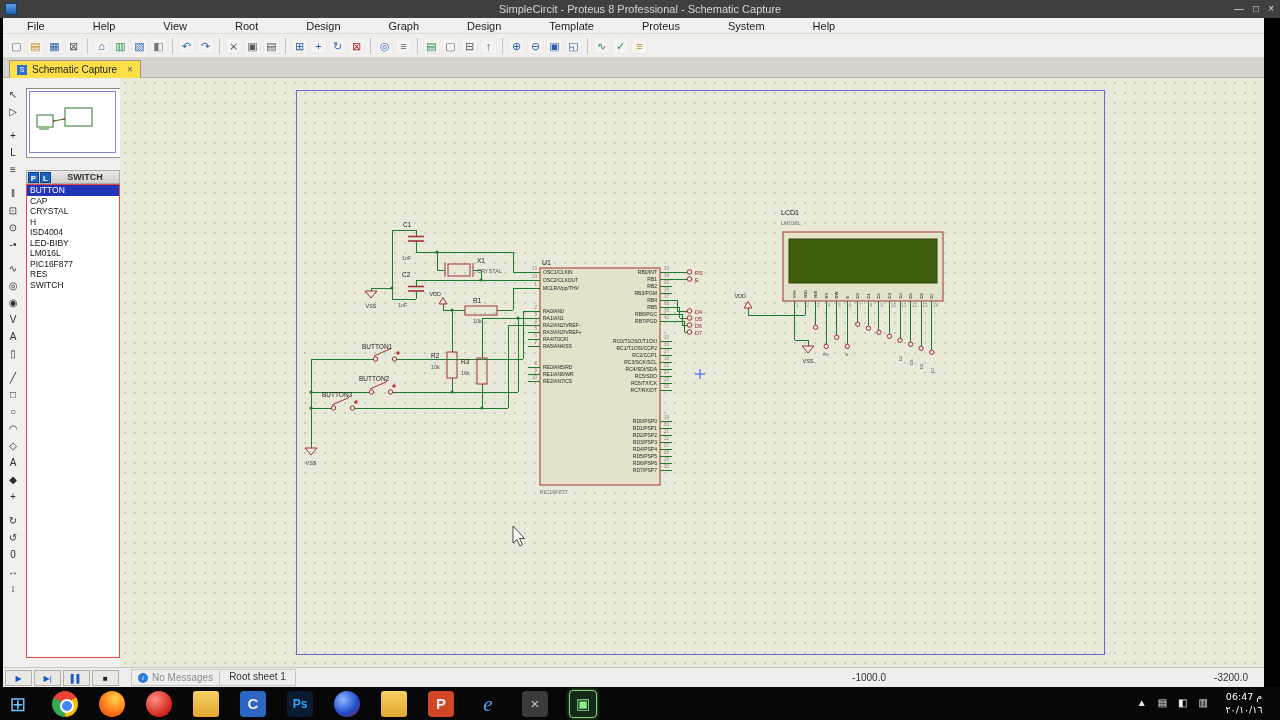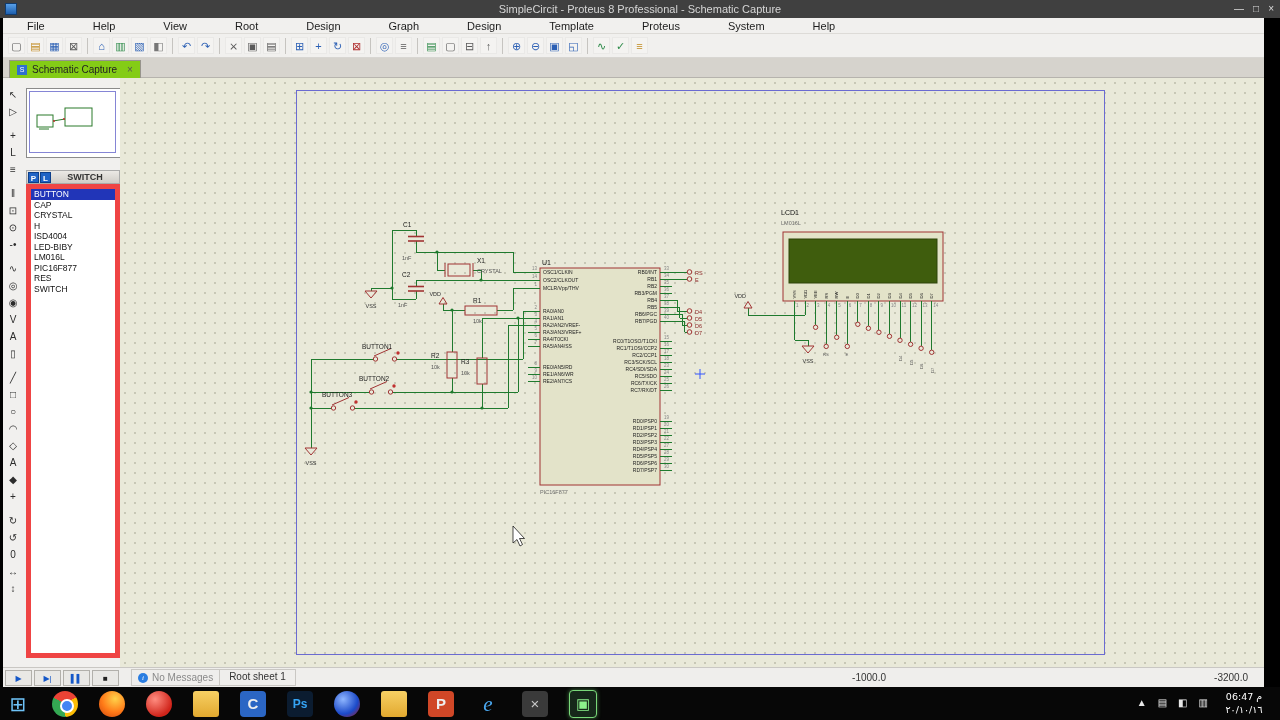--- a/index.html
+++ b/index.html
@@ -23,41 +23,41 @@
   
   .toolbar{position:absolute;left:3px;top:34px;width:1261px;height:24px;background:#f1f0ee;
            border-bottom:1px solid #d8d6d2;display:flex;align-items:center;padding-left:4px;box-sizing:border-box;}
   .tb-icon{width:17px;height:17px;margin:0 1px;font-size:11px;line-height:17px;text-align:center;
            border:1px solid rgba(0,0,0,0.04);box-sizing:border-box;background:#f4f3f1;}
   .tb-sep{width:1px;height:16px;background:#c6c4c0;margin:0 4px;}
 
   
   .tabbar{position:absolute;left:3px;top:58px;width:1261px;height:20px;background:#d6d3cd;
           border-bottom:1px solid #b6b3ad;box-sizing:border-box;}
-  .tab{position:absolute;left:6px;top:2px;height:17px;background:#84cc16;border:1px solid #97948c;
+  .tab{position:absolute;left:6px;top:2px;height:17px;background:#fde047;border:1px solid #97948c;
        border-bottom:none;display:flex;align-items:center;padding:0 7px;font-size:10px;color:#222;justify-content:space-between;}
   .tab-icon{width:10px;height:10px;background:#2f6fd0;color:#fff;font-size:7px;line-height:10px;
             text-align:center;margin-right:5px;}
   .tab-close{margin-left:10px;color:#555;font-size:10px;}
 
   
   .sidebar{position:absolute;left:3px;top:78px;width:117px;height:589px;background:#f1f0ee;}
   .mode-col{position:absolute;left:0;top:0;width:20px;height:589px;padding-top:10px;box-sizing:border-box;
             display:flex;flex-direction:column;align-items:center;}
   .mode-icon{width:16px;height:14px;font-size:10px;line-height:14px;text-align:center;color:#2c2c2c;margin-bottom:3px;}
   .mode-gap{height:7px;flex:none;}
   .preview{position:absolute;left:23px;top:10px;width:93px;height:68px;background:#fff;border:1px solid #8b8b8b;}
   .dev-header{position:absolute;left:23px;top:92px;width:94px;height:14px;
               background:linear-gradient(#ebe9e5,#d0cdc7);border:1px solid #aaa;box-sizing:border-box;
               display:flex;align-items:center;font-size:9px;}
   .pl-btn{width:11px;height:11px;background:#1f63c5;color:#fff;font-size:8px;font-weight:bold;
           text-align:center;line-height:11px;margin-left:1px;border:1px solid #0d3f8a;box-sizing:border-box;}
   .dev-title{flex:1;text-align:center;font-weight:bold;color:#333;}
   .device-list{position:absolute;left:23px;top:106px;width:94px;height:474px;background:#fff;
-               border:5px solid #ef4444;box-sizing:border-box;font-size:8.5px;}
+               border:1px solid #ef4444;box-sizing:border-box;font-size:8.5px;}
   .device-item{height:10.5px;line-height:10.5px;padding-left:3px;color:#111;white-space:nowrap;}
   .device-item.selected{background:#2135b8;color:#fff;}
 
   
   .canvas{position:absolute;left:120px;top:78px;width:1144px;height:589px;background-color:#e9e9d9;
           background-image:radial-gradient(circle,#c6c6b4 0.7px,transparent 0.8px);background-size:10px 10px;}
   .canvas svg{position:absolute;left:0;top:0;}
   .sch .w{stroke:#1f7a2e;stroke-width:1;fill:none;shape-rendering:crispEdges;}
   .sch .sheet{stroke:#6b6bd1;stroke-width:1;fill:none;}
   .sch .rc{stroke:#a03333;stroke-width:1;fill:none;}

